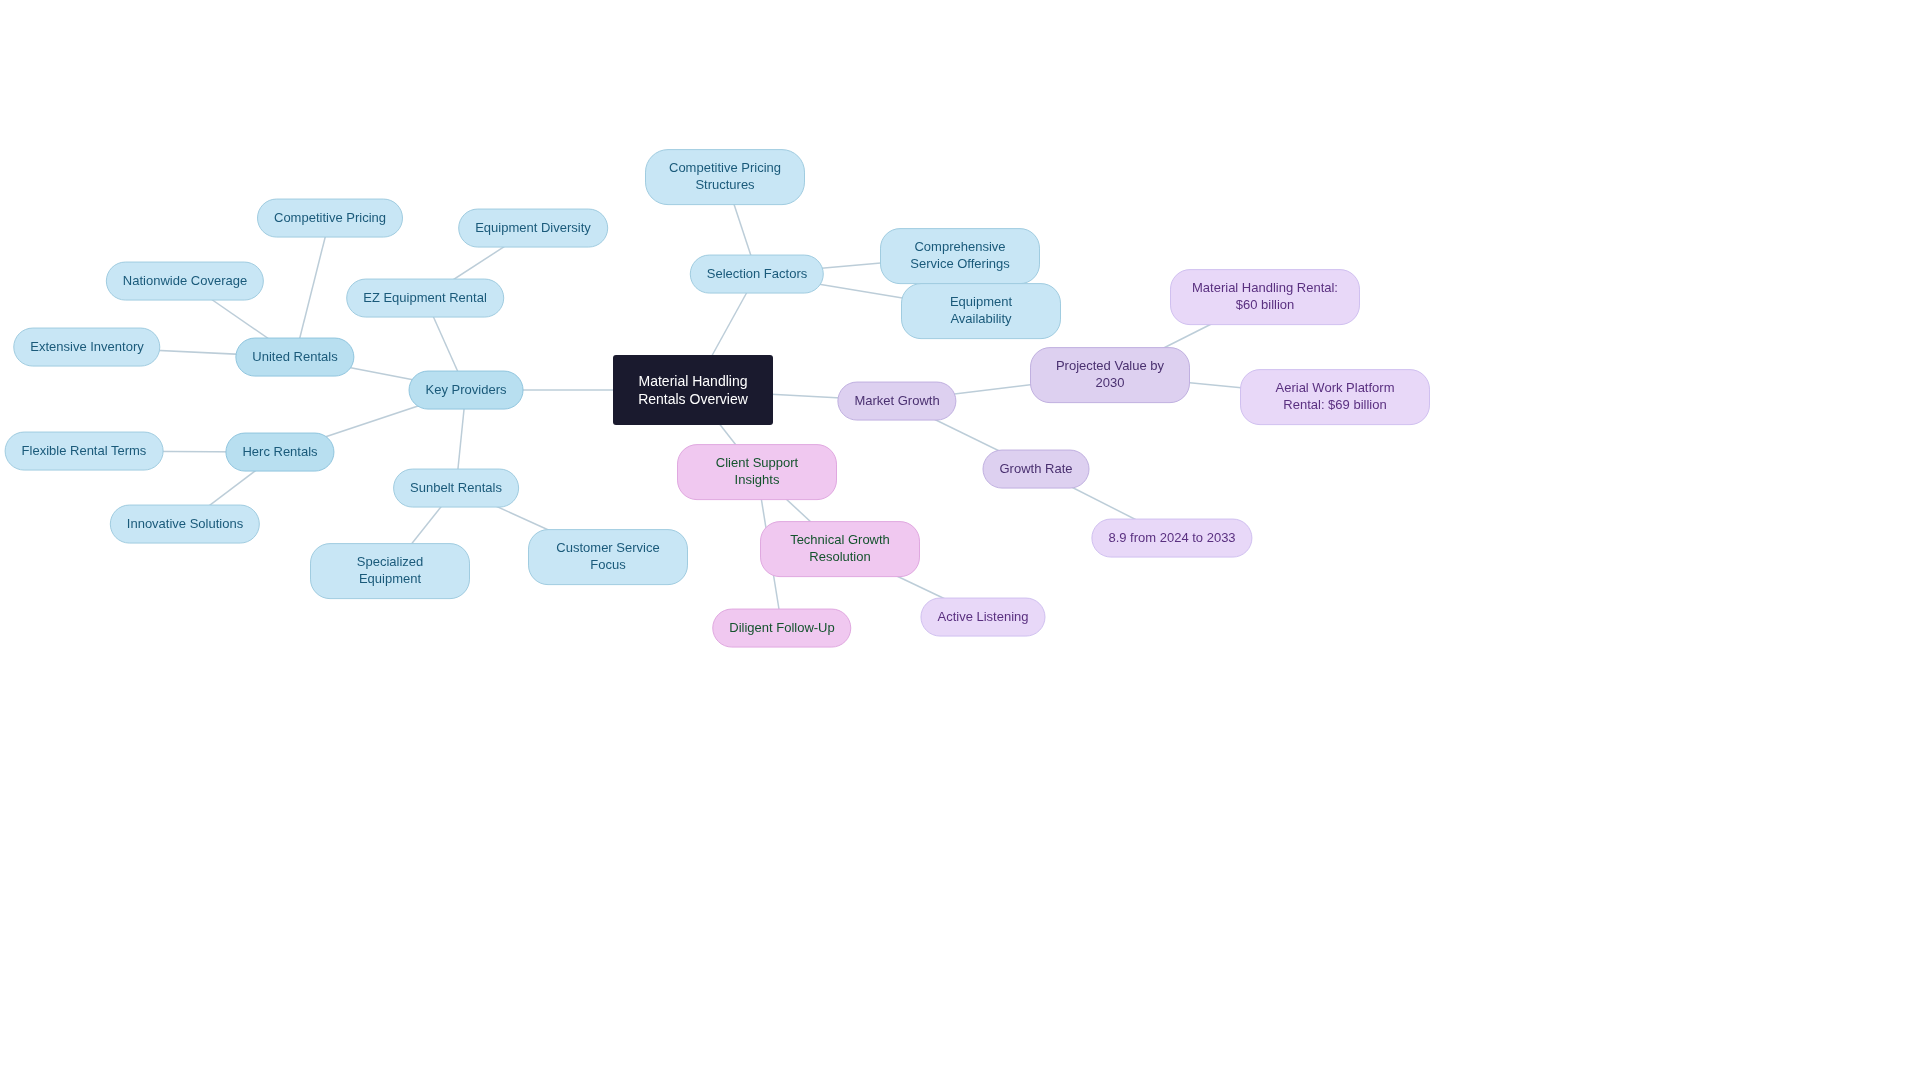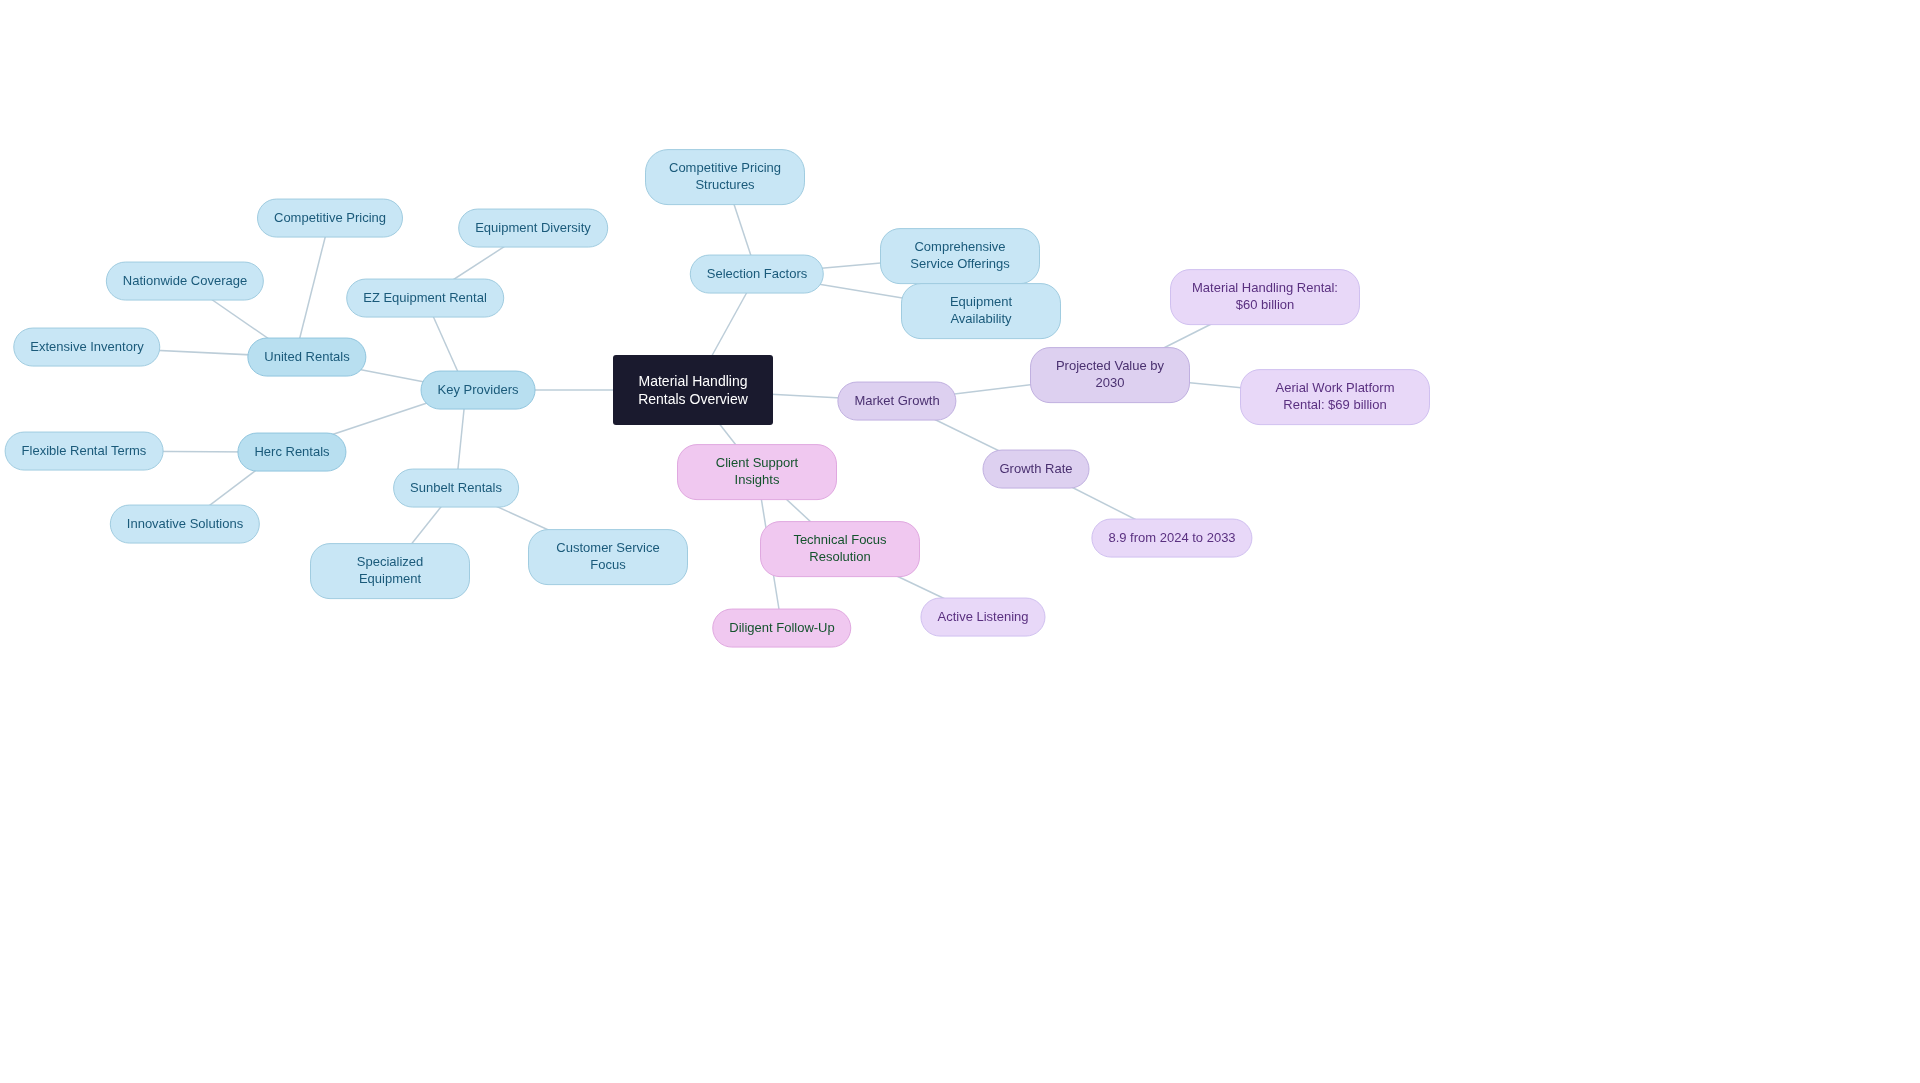--- a/index.html
+++ b/index.html
@@ -48,21 +48,20 @@
     }
     .node-blue {
       background: #c8e6f5;
       color: #1a5a7a;
       border: 1.5px solid #a0cce0;
     }
     .node-blue-med {
       background: #b8dff0;
       color: #1a5a7a;
       border: 1.5px solid #90c5de;
-      margin-left: 12px;
     }
     .node-purple {
       background: #ddd0f0;
       color: #4a3070;
       border: 1.5px solid #c0b0e0;
     }
     .node-pink {
       background: #f0c8f0;
       color: #14532d;
       border: 1.5px solid #e0a8e0;
@@ -124,16 +123,16 @@
     <div class="node node-blue" style="left: 725px; top: 177px; max-width: 160px; min-width: 90px; border-radius: 23px;">Competitive Pricing Structures</div>
     <div class="node node-blue" style="left: 960px; top: 256px; max-width: 160px; min-width: 90px;">Comprehensive Service Offerings</div>
     <div class="node node-blue" style="left: 981px; top: 311px; max-width: 160px; min-width: 90px;">Equipment Availability</div>
     <div class="node node-purple" style="left: 897px; top: 401px; max-width: 160px; min-width: 90px;">Market Growth</div>
     <div class="node node-purple" style="left: 1110px; top: 375px; max-width: 160px; min-width: 90px;">Projected Value by 2030</div>
     <div class="node node-purple" style="left: 1036px; top: 469px; max-width: 160px; min-width: 90px;">Growth Rate</div>
     <div class="node node-lavender" style="left: 1265px; top: 297px; max-width: 190px; min-width: 90px;">Material Handling Rental: $60 billion</div>
     <div class="node node-lavender" style="left: 1335px; top: 397px; max-width: 190px; min-width: 90px;">Aerial Work Platform Rental: $69 billion</div>
     <div class="node node-lavender" style="left: 1172px; top: 538px; max-width: 190px; min-width: 90px;">8.9 from 2024 to 2033</div>
     <div class="node node-pink" style="left: 757px; top: 472px; max-width: 160px; min-width: 90px;">Client Support Insights</div>
-    <div class="node node-pink" style="left: 840px; top: 549px; max-width: 160px; min-width: 90px;">Technical Focus Resolution</div>
+    <div class="node node-pink" style="left: 840px; top: 549px; max-width: 160px; min-width: 90px;">Technical Growth Resolution</div>
     <div class="node node-pink" style="left: 782px; top: 628px; max-width: 160px; min-width: 90px;">Diligent Follow-Up</div>
     <div class="node node-lavender" style="left: 983px; top: 617px; max-width: 190px; min-width: 90px;">Active Listening</div>
   </div>
 
 </body></html>

